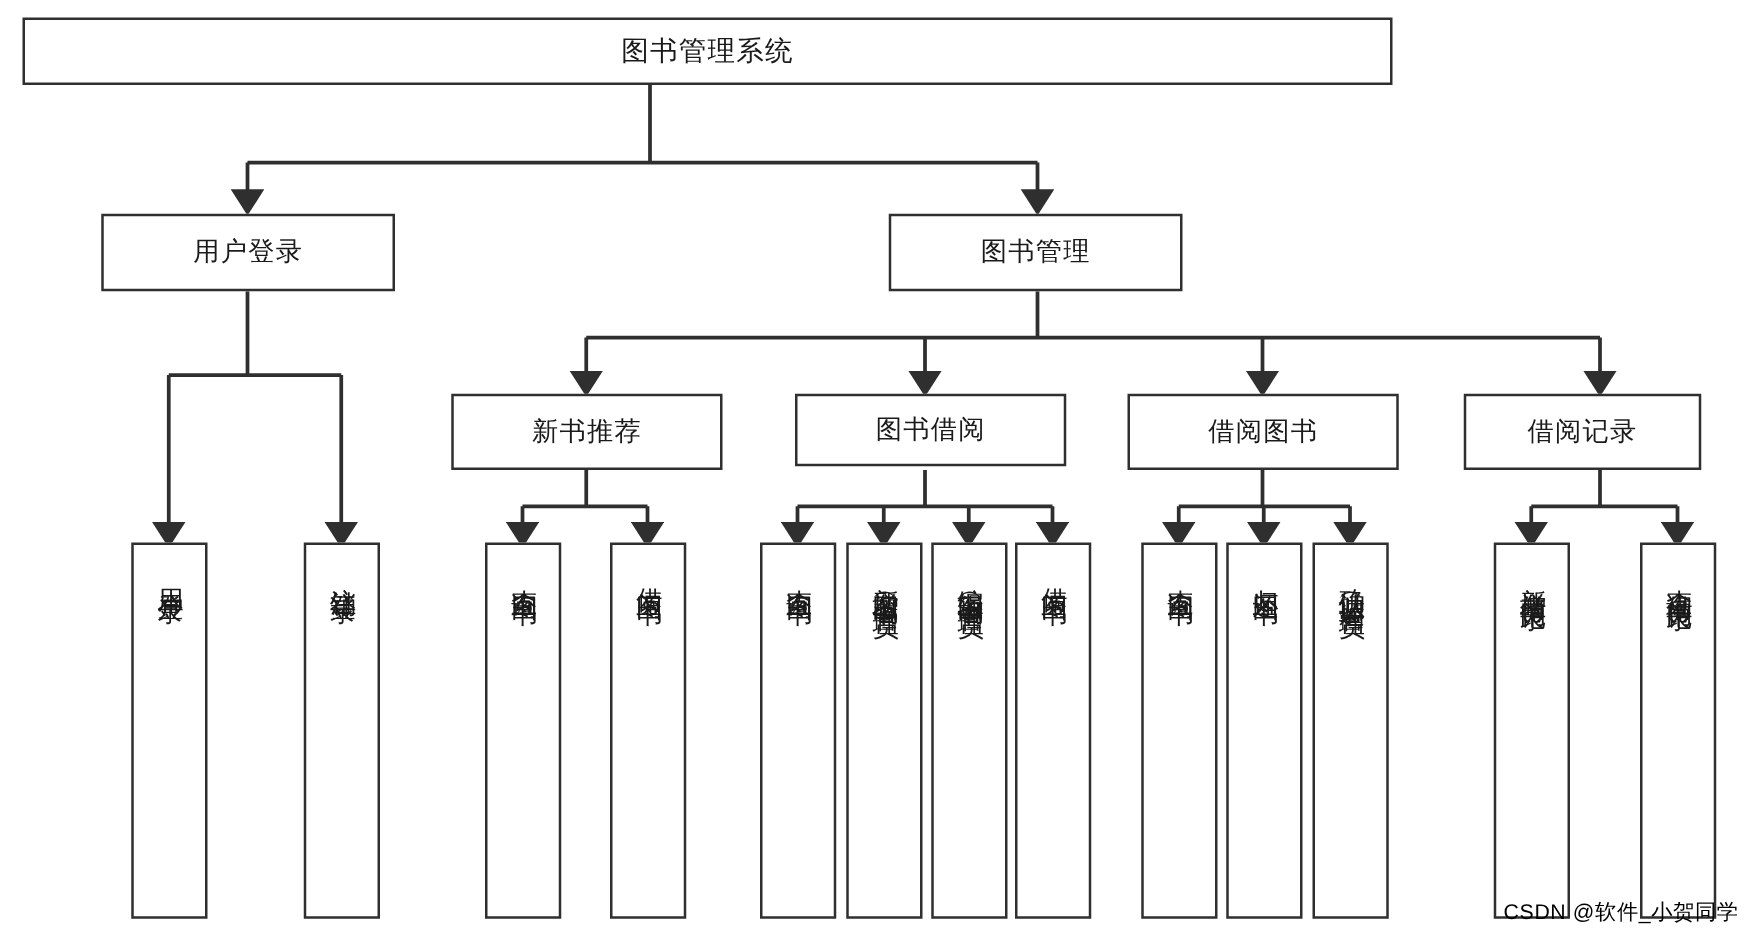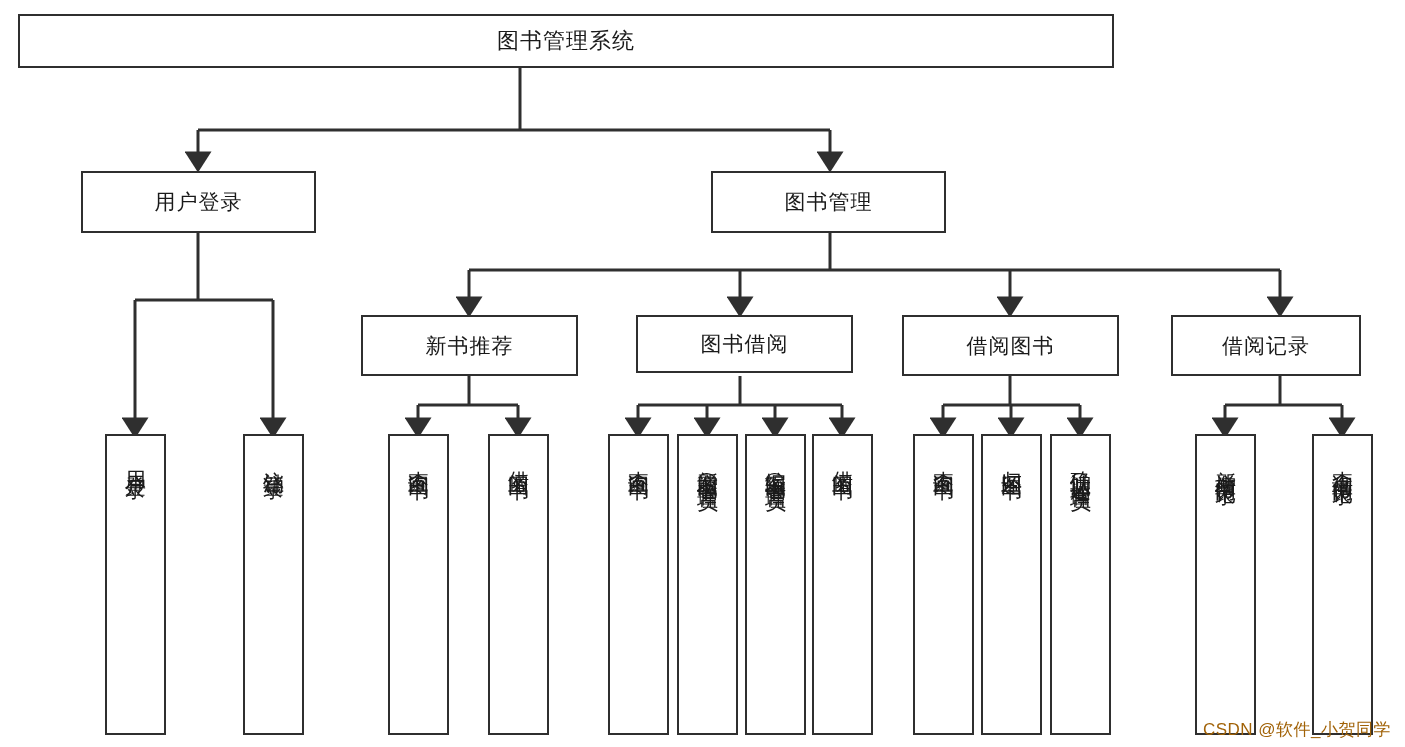--- a/index.html
+++ b/index.html
@@ -58,21 +58,21 @@
     white-space: nowrap;
   }
   .node-root .node-label {
     font-size: 22px;
   }
   #watermark {
     position: absolute;
     right: 14px;
     bottom: 6px;
     font-size: 17px;
-    color: #a16207;
+    color: #000000;
     letter-spacing: 0.5px;
     white-space: nowrap;
     user-select: none;
   }
 </style>
 </head>
 <body>
 
 <div id="diagram-root">
 

